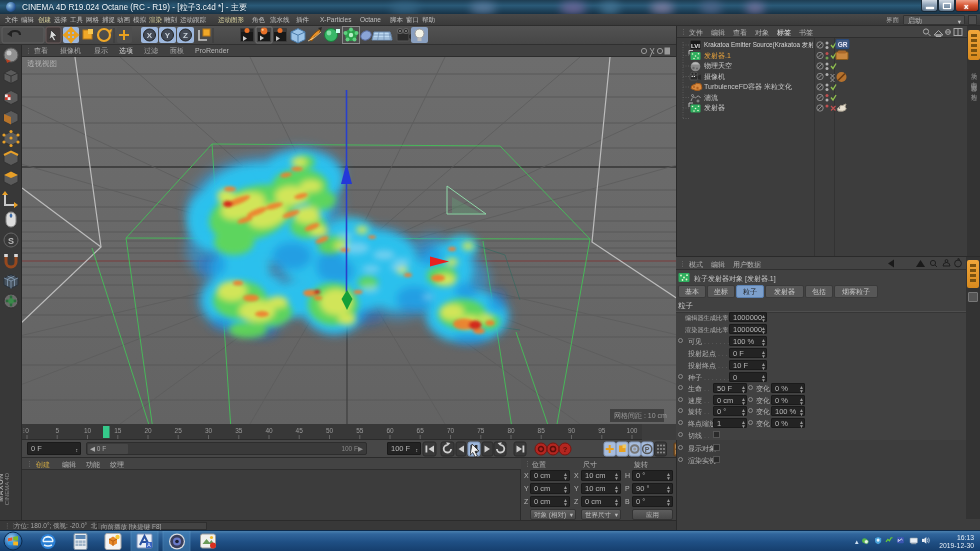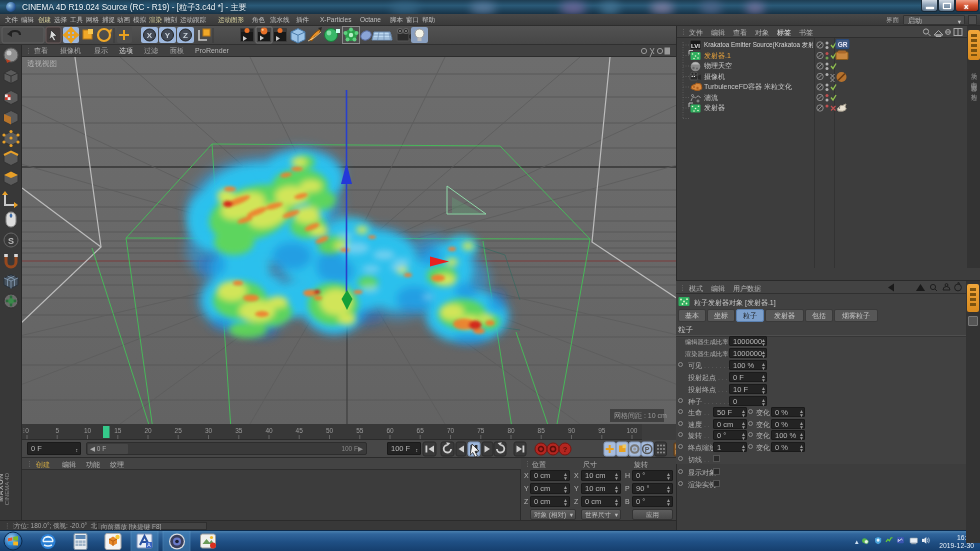--- a/index.html
+++ b/index.html
@@ -46,21 +46,21 @@
 
 <div class="ab" id="title">
 <div class="blob" style="left:560px;top:2px;width:26px;height:12px;background:#7a6aa0"></div>
 <div class="blob" style="left:600px;top:2px;width:20px;height:12px;background:#4a7a9a"></div>
 <div class="blob" style="left:650px;top:3px;width:24px;height:10px;background:#9a8ab0"></div>
 <div class="blob" style="left:700px;top:2px;width:22px;height:11px;background:#5a6a90"></div>
 <div class="blob" style="left:745px;top:3px;width:20px;height:10px;background:#8a7aa8"></div>
 <div class="blob" style="left:390px;top:3px;width:30px;height:10px;background:#3a6a8a"></div>
 <div class="blob" style="left:470px;top:3px;width:26px;height:10px;background:#6a86aa"></div>
 <div style="position:absolute;left:6px;top:2px;width:10px;height:10px;border-radius:50%;background:radial-gradient(circle at 35% 35%,#9ac8e8,#2a5a9a 60%,#123)"></div>
-<div id="ttext">CINEMA 4D R19.024 Source (RC - R19) - [粒子3.c4d *] - 主要</div>
+<div id="ttext">CINEMA 4D R19.024 Octane (RC - R19) - [粒子3.c4d *] - 主要</div>
 <div class="winbtn" style="left:921px;width:17px;background:linear-gradient(180deg,#cfd8e2,#8fa3b8 45%,#5a7186)">
         <div style="position:absolute;left:4px;top:7px;width:8px;height:2px;background:#fff;box-shadow:0 0 2px #fff"></div>
       </div>
 <div class="winbtn" style="left:938px;width:17px;background:linear-gradient(180deg,#cfd8e2,#8fa3b8 45%,#5a7186)">
         <div style="position:absolute;left:4px;top:3px;width:8px;height:6px;border:1px solid #fff;box-shadow:0 0 2px #fff"></div>
       </div>
 <div class="winbtn" style="left:955px;width:24px;background:linear-gradient(180deg,#f0a088,#d95a38 45%,#a02a10)">
         <div style="position:absolute;left:8px;top:2px;color:#fff;font-size:8px;font-weight:bold;text-shadow:0 0 2px #fff">x</div>
       </div>
 </div>
@@ -1008,21 +1008,21 @@
 </svg>
 
 <div style="position:absolute;left:290px;top:0;width:14px;height:242px;background:#333">
 <div style="position:absolute;left:1px;top:4px;width:12px;height:30px;background:linear-gradient(180deg,#f0a63a,#d88a1e);border-radius:2px">
           <div style="position:absolute;left:3px;top:4px;width:6px;height:22px;background:repeating-linear-gradient(180deg,#7a5210 0 3px,transparent 3px 5px)"></div>
         </div>
 <div style="position:absolute;left:3px;top:42px;width:8px;height:130px;writing-mode:vertical-rl;font-size:6px;color:#8a8a8a;letter-spacing:1px">场次　内容浏览器　构造</div>
 </div>
 </div>
 
-<div class="ab" style="left:676px;top:280px;width:304px;height:184px;background:#414141;border-top:1px solid #2a2a2a">
+<div class="ab" style="left:676px;top:256px;width:304px;height:184px;background:#414141;border-top:1px solid #2a2a2a">
 <div style="position:absolute;left:0;top:0;width:304px;height:13px;background:#434343;border-bottom:1px solid #303030">
 <span class="t7" style="position:absolute;left:3px;top:2.5px;color:#777">⋮⋮</span>
 <span class="t7" style="position:absolute;left:13px;top:2.5px">模式</span>
 <span class="t7" style="position:absolute;left:35px;top:2.5px">编辑</span>
 <span class="t7" style="position:absolute;left:57px;top:2.5px">用户数据</span>
 <svg width="90" height="13" style="position:absolute;left:210px;top:0">
 <path d="M8 2.5 L2 6.5 L8 10.5z" fill="#1a1a1a"></path>
 <path d="M30 10 L34.5 3 L39 10z" fill="#1a1a1a"></path>
 <g stroke="#1f1f1f" fill="none">
             <circle cx="47" cy="6" r="2.6"></circle>

